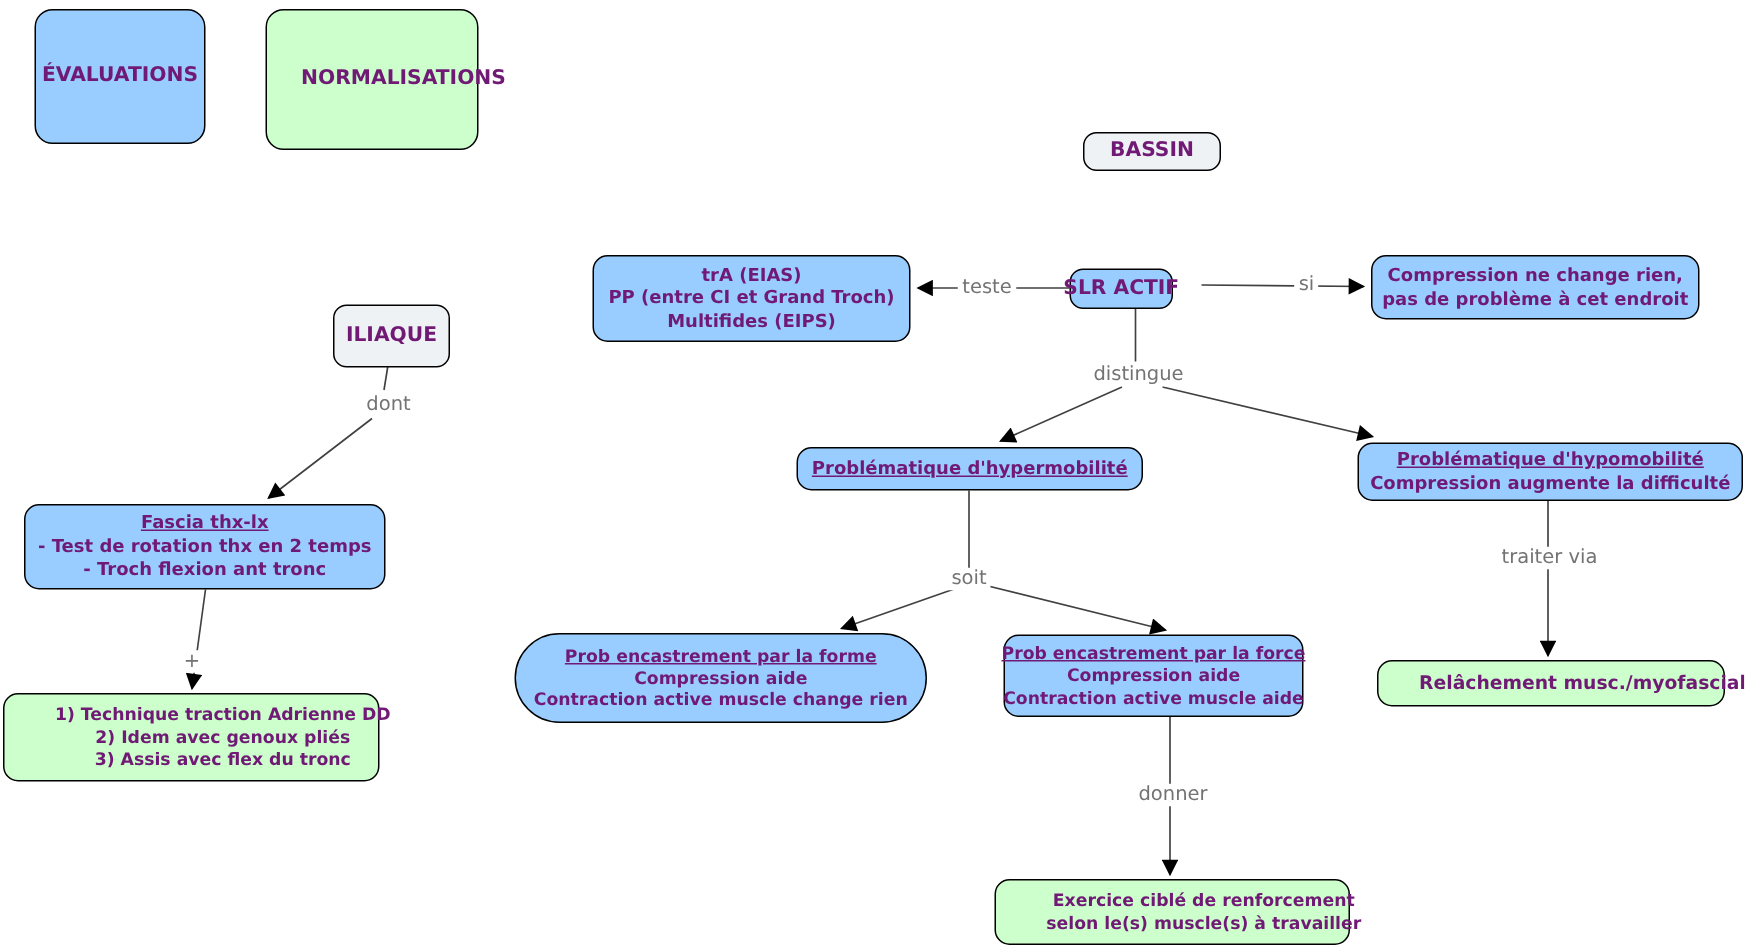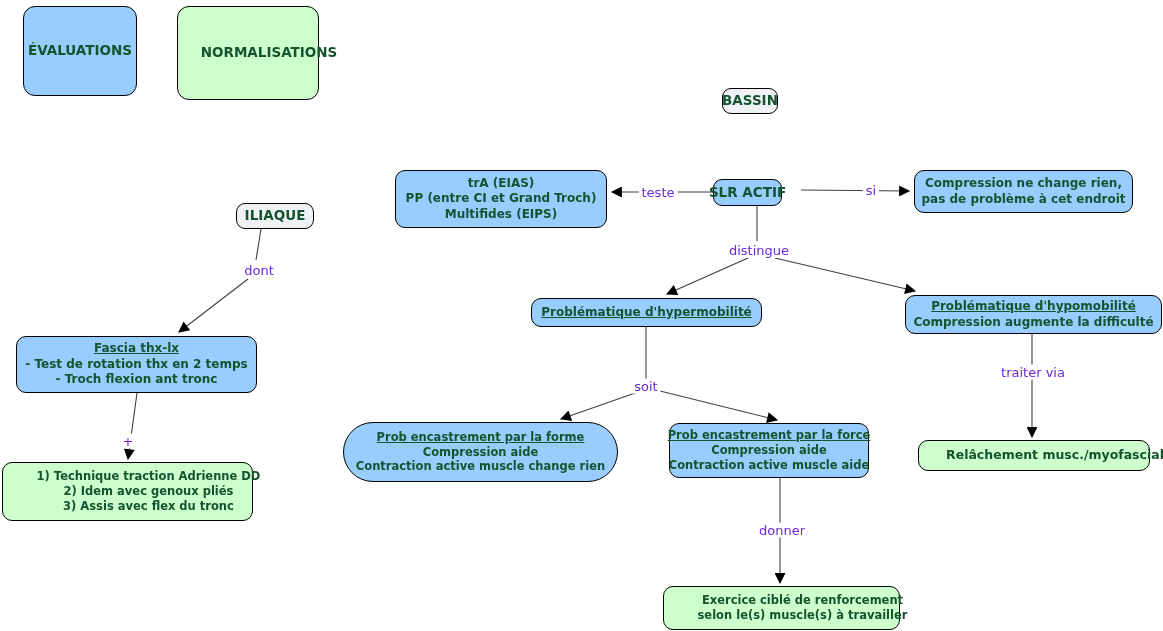--- a/index.html
+++ b/index.html
@@ -1,35 +1,35 @@
 <!DOCTYPE html>
 <html><head>
 <meta charset="utf-8">
 <style>
   html,body{margin:0;padding:0;background:#ffffff;}
   #canvas{position:relative;width:1163px;height:631px;background:#ffffff;overflow:hidden;
           font-family:"DejaVu Sans","Liberation Sans",sans-serif;}
   #edges{position:absolute;left:0;top:0;width:1163px;height:631px;}
   .node{position:absolute;box-sizing:border-box;border:1px solid #000;border-radius:10px;
         display:flex;flex-direction:column;align-items:center;justify-content:center;
-        text-align:center;font-weight:bold;color:#14532d;font-size:12px;line-height:1.3;
+        text-align:center;font-weight:bold;color:#701a75;font-size:12px;line-height:1.3;
         padding:2px 3px;white-space:nowrap;}
   .blue{background:#99CCFF;}
   .green{background:#CCFFCC;padding-left:45px;}
   .light{background:#EFF2F5;}
   .lg{font-size:13.5px;}
   .xs{font-size:11.5px;}
   .u{text-decoration:underline;}
   .edge-label{position:absolute;transform:translate(-50%,-50%);background:#ffffff;
-              padding:0 3px;font-size:13px;font-weight:normal;color:#6d28d9;white-space:nowrap;}
+              padding:0 3px;font-size:13px;font-weight:normal;color:#737373;white-space:nowrap;}
   
   #n-eval{left:23px;top:6px;width:114px;height:90px;border-radius:12px;}
   #n-norm{left:177px;top:6px;width:142px;height:94px;border-radius:12px;}
-  #n-bassin{left:722px;top:88px;width:56px;height:26px;border-radius:9px;}
-  #n-iliaque{left:236px;top:203px;width:78px;height:26px;border-radius:9px;}
+  #n-bassin{left:722px;top:88px;width:92px;height:26px;border-radius:9px;}
+  #n-iliaque{left:222px;top:203px;width:78px;height:42px;border-radius:9px;}
   #n-slr{left:713px;top:179px;width:69px;height:27px;border-radius:9px;}
   #n-tra{left:395px;top:170px;width:212px;height:58px;}
   #n-compnc{left:914px;top:170px;width:219px;height:43px;}
   #n-hyper{left:531px;top:298px;width:231px;height:29px;}
   #n-hypo{left:905px;top:295px;width:257px;height:39px;}
   #n-forme{left:343px;top:422px;width:275px;height:60px;border-radius:30px;}
   #n-force{left:669px;top:423px;width:200px;height:55px;}
   #n-relach{left:918px;top:440px;width:232px;height:31px;font-size:12.5px;}
   #n-exerc{left:663px;top:586px;width:237px;height:44px;}
   #n-fascia{left:16px;top:336px;width:241px;height:57px;}

